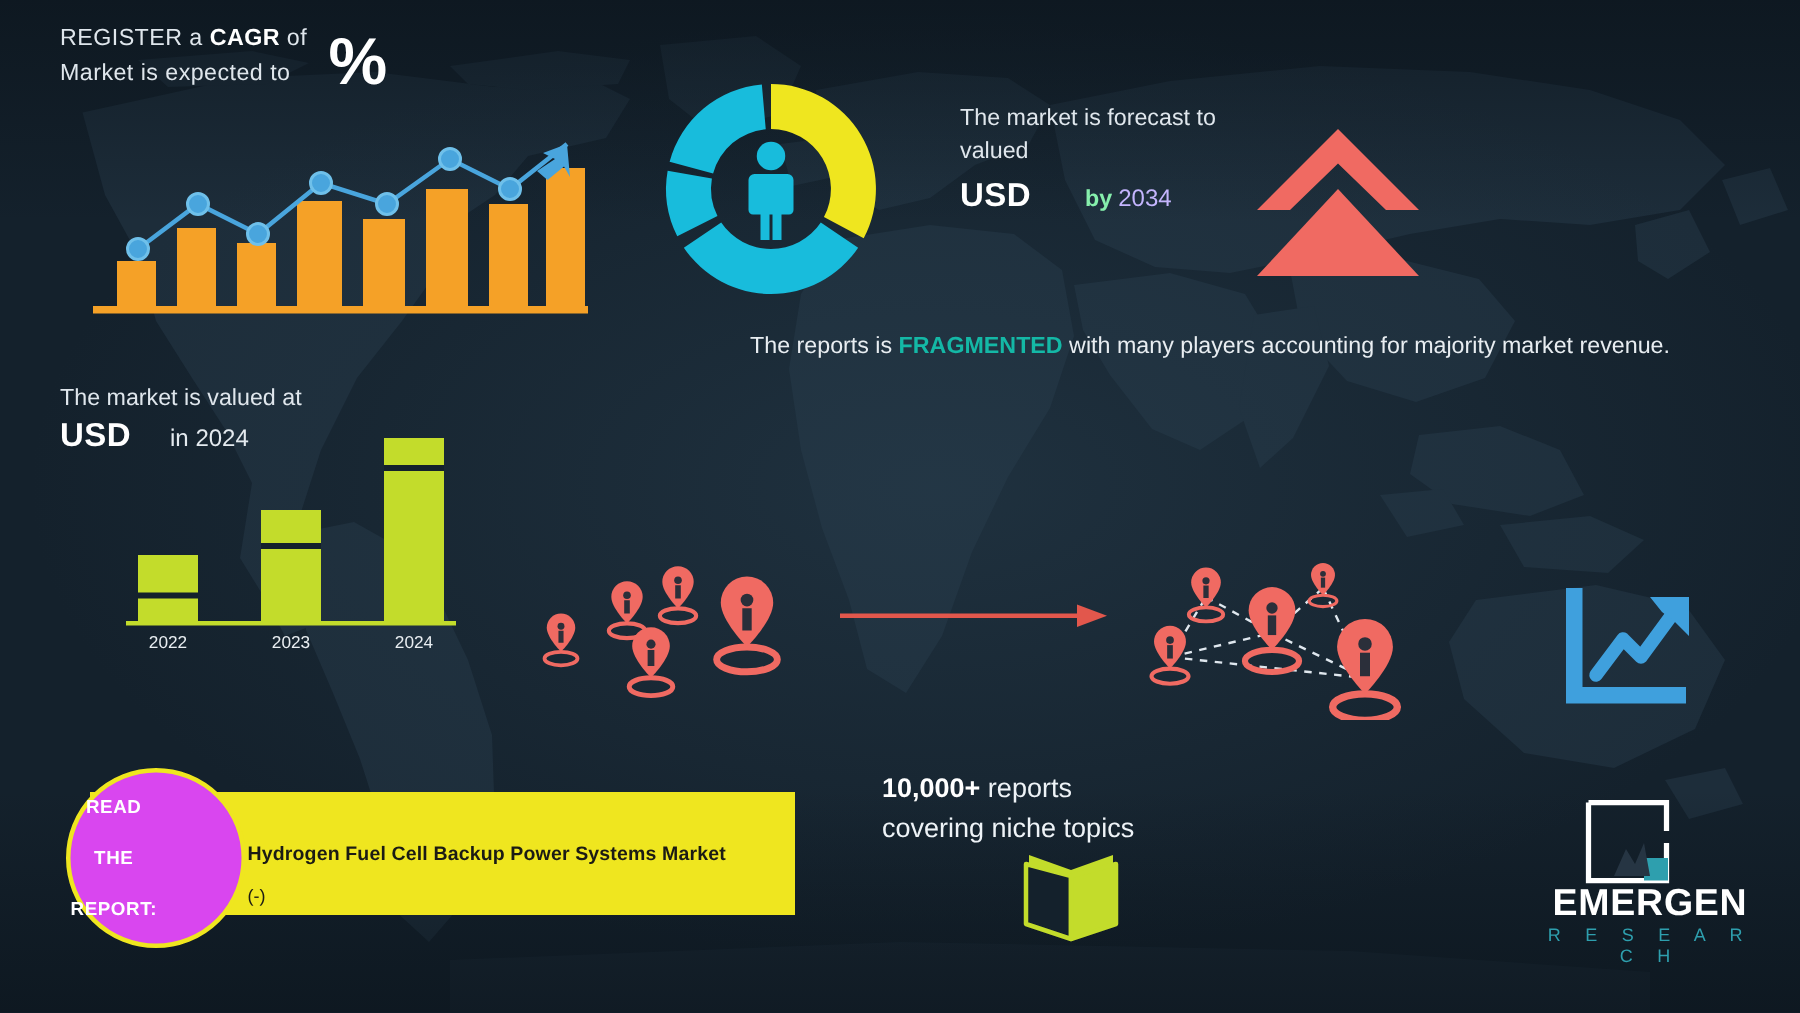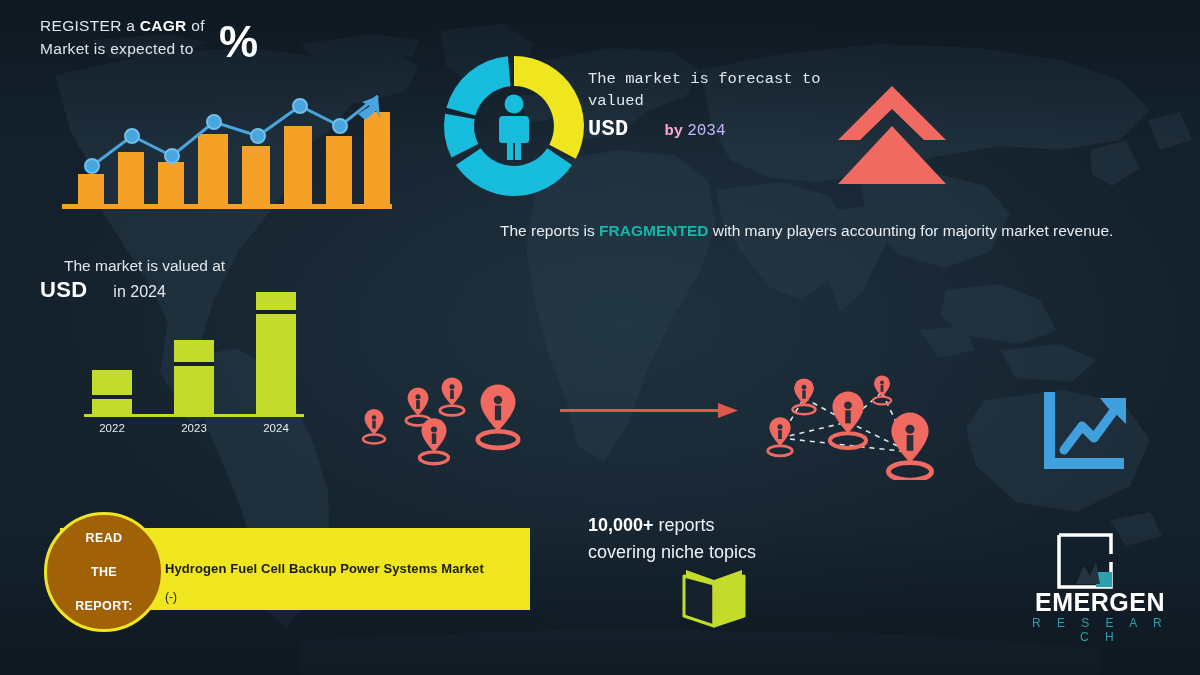--- a/index.html
+++ b/index.html
@@ -28,56 +28,56 @@
   #cagr-pct{position:absolute;left:219px;top:20px;font-size:44px;font-weight:700;color:#ffffff;line-height:44px;letter-spacing:-1px;}
 
   
   #orange-chart{position:absolute;left:62px;top:78px;width:330px;height:132px;}
   #orange-chart svg{display:block;}
 
   
   #donut{position:absolute;left:436px;top:44px;width:156px;height:164px;}
 
   
-  #forecast-block{position:absolute;left:588px;top:68px;width:300px;font-family:Liberation Mono, monospace;}
+  #forecast-block{position:absolute;left:640px;top:68px;width:300px;}
   #forecast-block .l1{font-size:15.5px;line-height:22px;color:#dfe6ec;}
   #forecast-block .l2{margin-top:5px;font-size:15.5px;color:#dfe6ec;}
   #forecast-usd{font-size:22px;font-weight:700;color:#ffffff;letter-spacing:.3px;}
-  #forecast-by{font-size:15.5px;font-weight:700;color:#f9a8d4;margin-left:36px;}
+  #forecast-by{font-size:15.5px;font-weight:700;color:#86efac;margin-left:36px;}
   #forecast-year{font-size:16px;font-weight:400;color:#c4b5fd;margin-left:4px;}
 
   
   #chevrons{position:absolute;left:836px;top:84px;width:112px;height:104px;}
 
   
   #fragmented{position:absolute;left:500px;top:218px;width:640px;font-size:15.5px;
     line-height:26px;color:#e8edf1;}
 
   
   #valued-block{position:absolute;left:40px;top:255px;width:320px;}
-  #valued-block .l1{font-size:15.5px;color:#dfe6ec;line-height:22px;margin-left:24px;}
+  #valued-block .l1{font-size:15.5px;color:#dfe6ec;line-height:22px;}
   #valued-usd{font-size:22px;font-weight:700;color:#ffffff;letter-spacing:.3px;}
   #valued-in{font-size:16px;color:#e4eaef;margin-left:26px;}
 
   
   #green-chart{position:absolute;left:70px;top:270px;width:250px;height:175px;}
   .gc-label{font-size:11.5px;fill:#e9eef2;font-family:"Liberation Sans",sans-serif;}
 
   
   #pins-left{position:absolute;left:352px;top:362px;width:190px;height:105px;}
   #pins-right{position:absolute;left:752px;top:358px;width:210px;height:122px;}
   #red-arrow{position:absolute;left:560px;top:400px;width:180px;height:22px;}
 
   
   #cta{position:absolute;left:60px;top:528px;width:470px;height:82px;background:#efe61f;}
   #cta-text{position:absolute;left:165px;top:560px;width:350px;}
   #cta-title{font-size:13px;font-weight:700;color:#1b1b14;letter-spacing:.1px;line-height:18px;}
   #cta-sub{margin-top:12px;font-size:12px;color:#1b1b14;}
   #cta-circle{position:absolute;left:44px;top:512px;width:114px;height:114px;border-radius:50%;
-    background:#a16207;border:3px solid #efe61f;display:flex;align-items:center;justify-content:center;}
+    background:#d946ef;border:3px solid #efe61f;display:flex;align-items:center;}
   #cta-circle span{display:block;text-align:center;font-size:12.5px;font-weight:700;color:#ffffff;
     line-height:17px;letter-spacing:.4px;}
 
   
   #reports{position:absolute;left:588px;top:512px;width:260px;}
   #reports .r1{font-size:18px;color:#eef3f7;line-height:27px;}
   #reports .r1 b{font-weight:700;color:#ffffff;}
   #book{position:absolute;left:678px;top:566px;width:72px;height:62px;}
 
   

